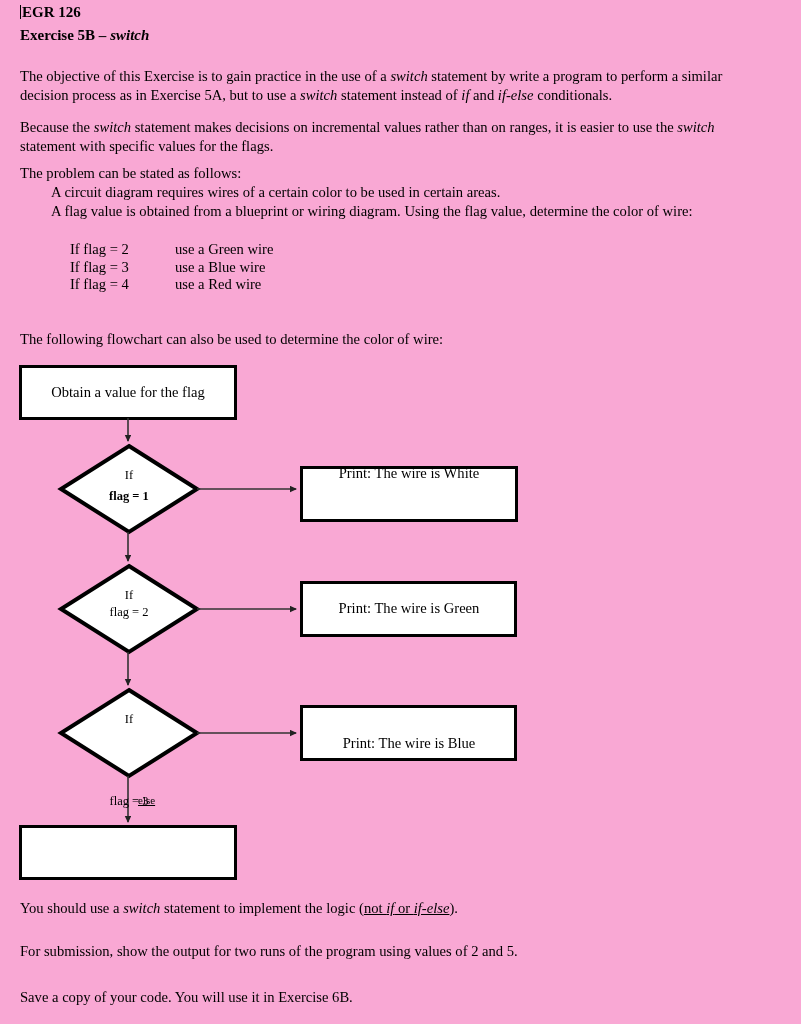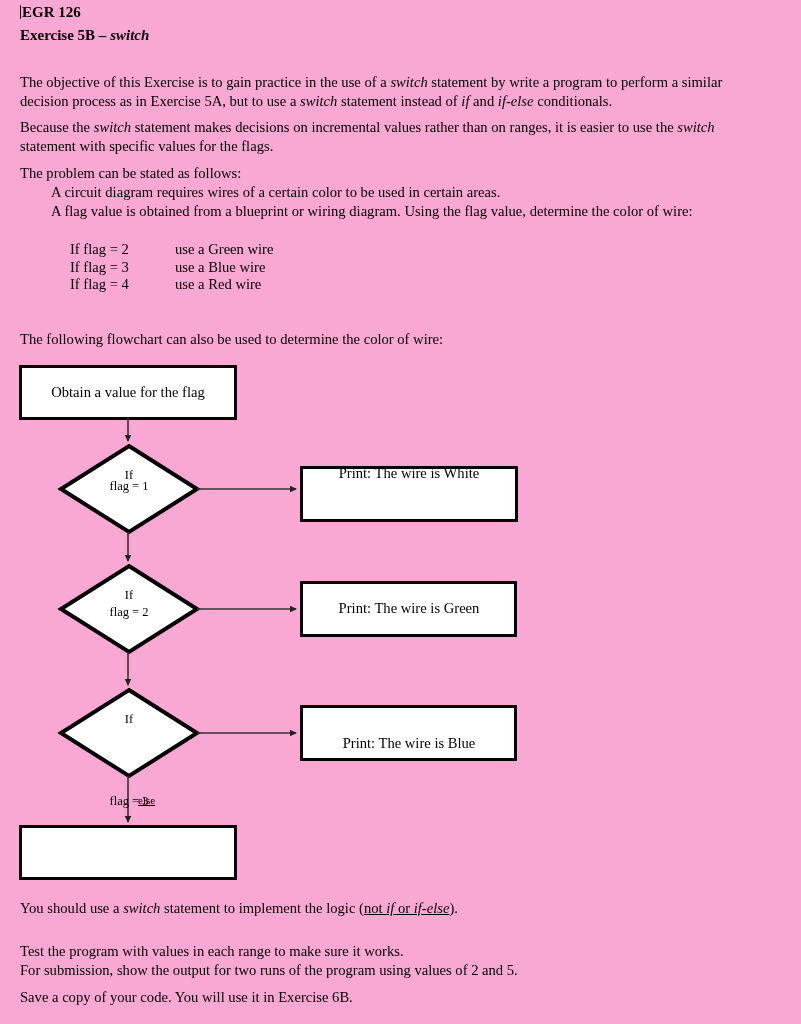--- a/index.html
+++ b/index.html
@@ -91,21 +91,21 @@
   }
 </style>
 </head>
 <body>
 
 <div class="page">
 
   <div class="title-line" id="title-1"><span class="caret"></span><span>EGR 126</span></div>
   <div class="title-line" id="title-2"><span>Exercise 5B – </span><span class="it">switch</span></div>
 
-  <div class="para" style="top:73px; width:760px;">
+  <div class="para" style="top:67px; width:760px;">
     <div class="nowrapline"><span>The objective of this Exercise is to gain practice in the use of a </span><span class="it">switch</span><span> statement by write a program to perform a similar</span></div>
     <div class="nowrapline"><span>decision process as in Exercise 5A, but to use a </span><span class="it">switch</span><span> statement instead of </span><span class="it">if</span><span> and  </span><span class="it">if-else</span><span> conditionals.</span></div>
   </div>
 
   <div class="para" style="top:118px; width:760px;">
     <div class="nowrapline"><span>Because the </span><span class="it">switch</span><span> statement makes decisions on incremental values rather than on ranges, it is easier to use the </span><span class="it">switch</span></div>
     <div class="nowrapline">statement with specific values for the flags.</div>
   </div>
 
   <div class="para" style="top:164px; width:760px;">
@@ -160,36 +160,35 @@
     <line x1="128" y1="776" x2="128" y2="822" stroke="#333333" stroke-width="1.6" marker-end="url(#arrowhead)"></line>
 
     <line x1="197" y1="489" x2="296" y2="489" stroke="#333333" stroke-width="1.6" marker-end="url(#arrowhead)"></line>
     <line x1="197" y1="609" x2="296" y2="609" stroke="#333333" stroke-width="1.6" marker-end="url(#arrowhead)"></line>
     <line x1="197" y1="733" x2="296" y2="733" stroke="#333333" stroke-width="1.6" marker-end="url(#arrowhead)"></line>
   </svg>
 
   <div class="fc-label" style="left:20px; top:383px; width:216px;">Obtain a value for the flag</div>
 
   <div class="fc-label small" style="left:61px; top:468px; width:136px;">If</div>
-  <div class="fc-label small" style="left:61px; top:479px; width:136px;">flag = 1</div>
+  <div class="fc-label small" style="left:61px; top:489px; width:136px;font-weight:bold;">flag = 1</div>
   <div class="fc-label" style="left:302px; top:464px; width:214px;">Print:  The wire is White</div>
 
   <div class="fc-label small" style="left:61px; top:588px; width:136px;">If</div>
   <div class="fc-label small" style="left:61px; top:605px; width:136px;">flag = 2</div>
   <div class="fc-label" style="left:302px; top:599px; width:214px;">Print:  The wire is Green</div>
 
   <div class="fc-label small" style="left:61px; top:712px; width:136px;">If</div>
   <div class="fc-label small" style="left:61px; top:770px; width:136px;margin-top:24px;">flag = 3</div>
   <div class="fc-label" style="left:302px; top:723px; width:214px;margin-top:11px;">Print:  The wire is Blue</div>
 
   <div class="fc-label tiny" style="left:138px; top:791px; width:40px; text-align:left;">else</div>
 
 
   <div class="para nowrapline" style="top:899px;"><span>You should use a </span><span class="it">switch</span><span> statement to implement the logic (</span><span class="u"><span>not  </span><span class="it">if</span><span> or </span><span class="it">if-else</span></span><span>).</span></div>
 
   <div class="para" style="top:942px;">
-    <div class="nowrapline">Test the program with values in each range to make sure it works.</div>
     <div class="nowrapline">For submission, show the output for two runs of the program using values of 2 and 5.</div>
   </div>
 
   <div class="para nowrapline" style="top:988px;">Save a copy of your code.  You will use it in Exercise 6B.</div>
 
 </div>
 
 </body></html>

